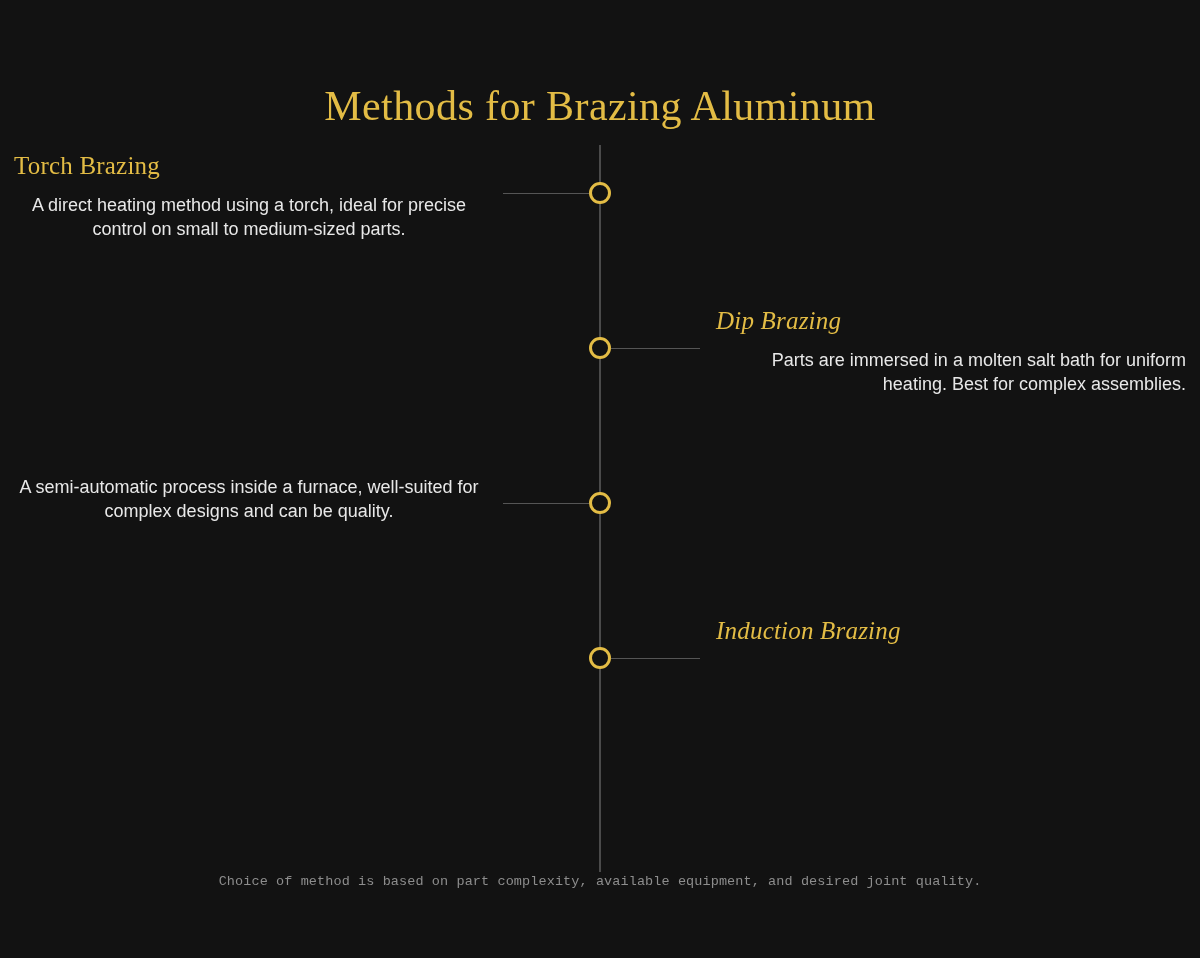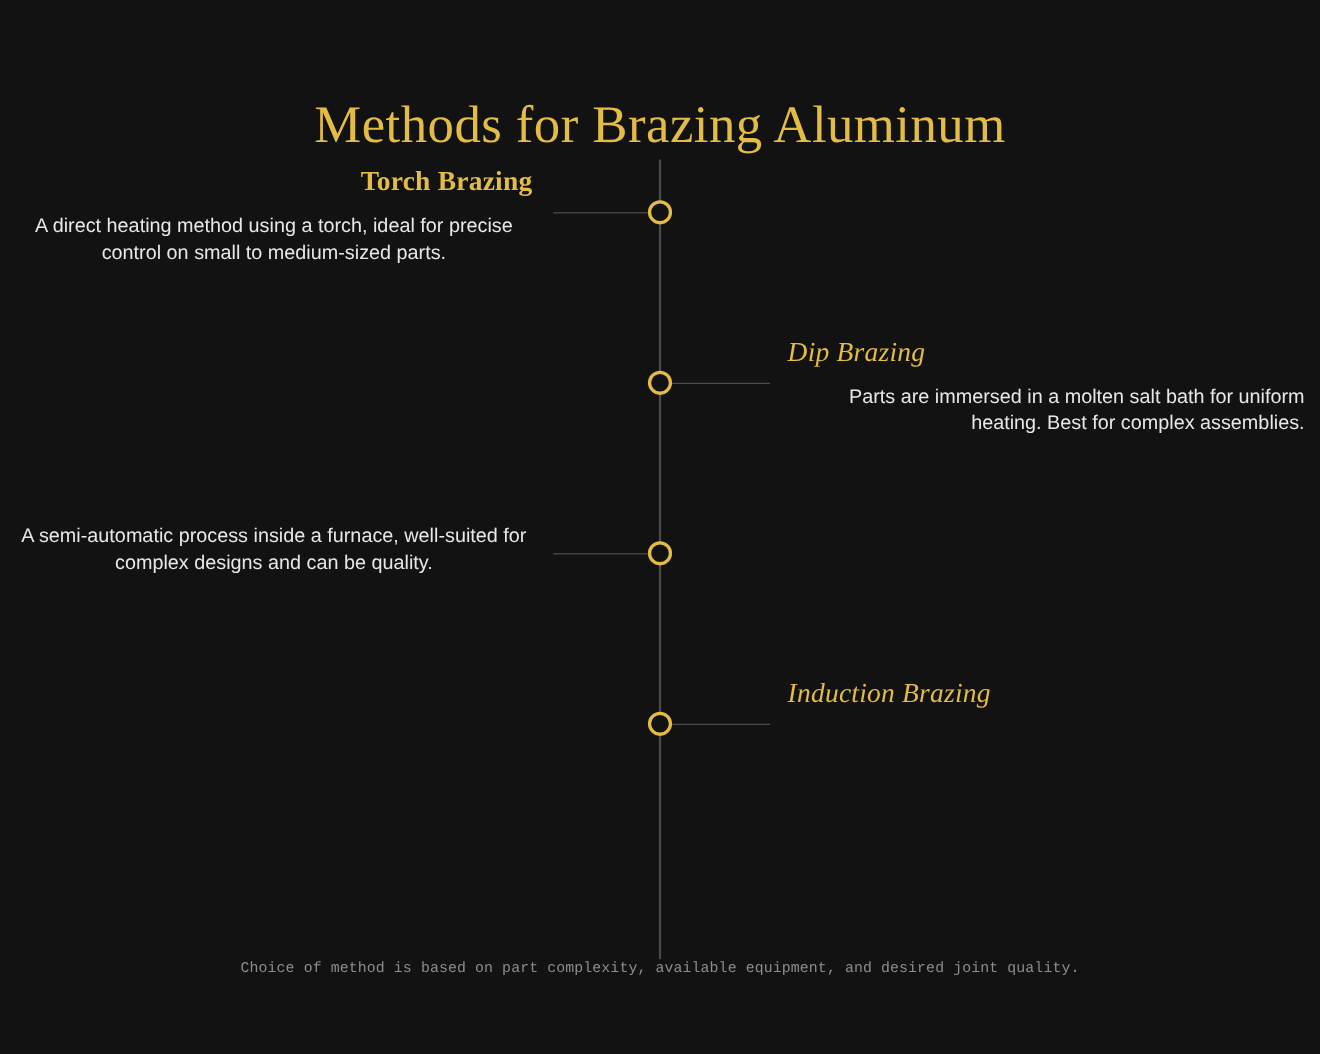--- a/index.html
+++ b/index.html
@@ -22,21 +22,21 @@
   }
 
   
   .title {
     position: absolute;
     top: 54px;
     left: 0;
     width: 1200px;
     text-align: center;
     font-family: "Liberation Serif", "DejaVu Serif", serif;
-    font-size: 48px;
+    font-size: 42px;
     font-weight: 400;
     letter-spacing: 0.4px;
     color: #e3bc45;
     white-space: nowrap;
   }
 
   
   .spine {
     position: absolute;
     left: 599px;
@@ -86,21 +86,21 @@
   .entry-heading {
     font-family: "Liberation Serif", "DejaVu Serif", serif;
     font-size: 25px;
     font-weight: 400;
     color: #e3bc45;
     letter-spacing: 0.2px;
     line-height: 1.1;
     margin: 0;
     white-space: nowrap;
   }
-  .entry.side-left .entry-heading  { text-align: right; font-weight: bold; }
+  .entry.side-left .entry-heading  { text-align: left; }
   .entry.side-right .entry-heading { text-align: left; font-style: italic; }
   .entry-body {
     margin: 13px 0 0 0;
     font-family: "Liberation Sans", sans-serif;
     font-size: 18px;
     font-weight: 400;
     line-height: 24px;
     color: #e8e8e8;
   }
   .entry.side-left .entry-body  { text-align: center; }

